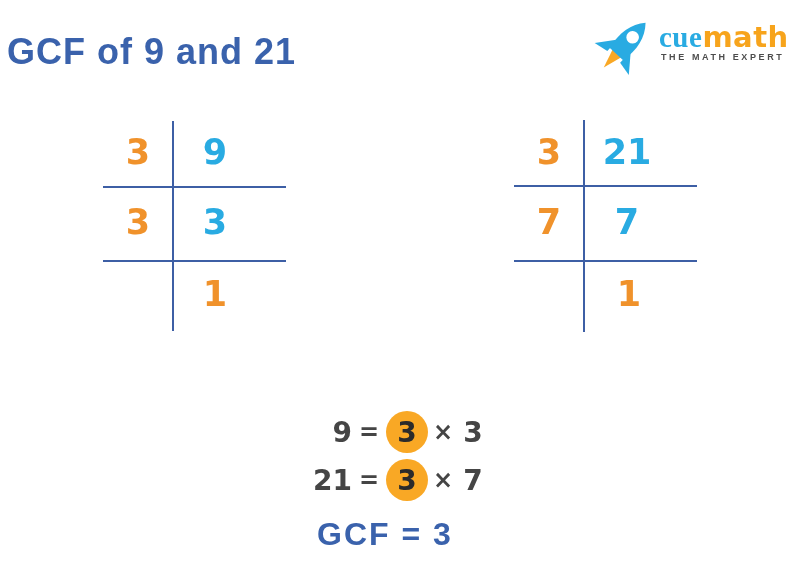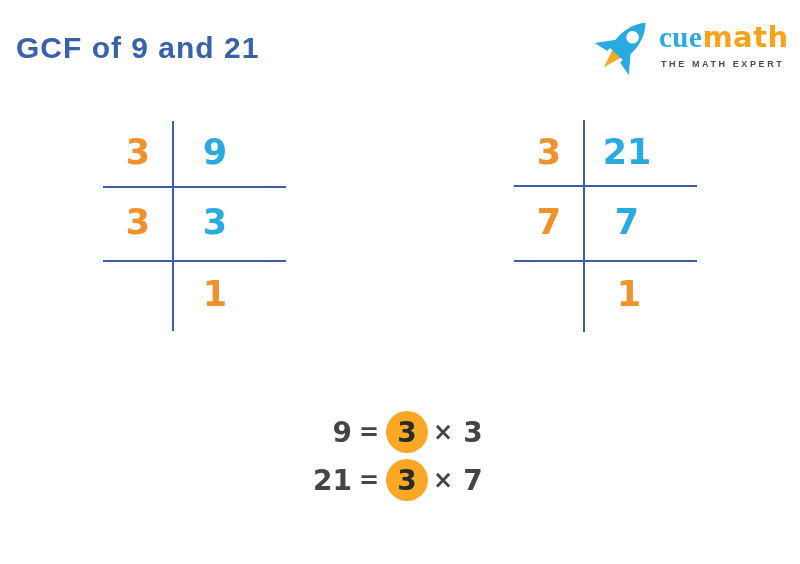--- a/index.html
+++ b/index.html
@@ -5,35 +5,35 @@
   html,body{margin:0;padding:0;background:#fff;}
   .canvas{
     position:relative;
     width:800px;height:564px;
     background:#ffffff;
     overflow:hidden;
     font-family:"Liberation Sans", sans-serif;
   }
   
   .page-title{
-    position:absolute;left:16px;top:31px;
-    font-size:30px;font-weight:bold;letter-spacing:1px;
+    position:absolute;left:7px;top:31px;
+    font-size:36px;font-weight:bold;letter-spacing:1px;
     color:#3A62AC;margin:0;text-align:right;
   }
   .logo{position:absolute;left:585px;top:4px;width:212px;height:76px;}
   .rocket{position:absolute;left:2px;top:4px;width:72px;height:72px;}
   .wordmark{
     position:absolute;left:74px;top:16px;
     font-size:29px;font-weight:bold;letter-spacing:0.5px;
     font-family:"DejaVu Sans", sans-serif;
   }
   .wordmark .cue{color:#29ABE2;font-family:Liberation Serif, serif;}
   .wordmark .math{color:#F7A41C;}
   .tagline{
-    position:absolute;left:76px;top:55px;
+    position:absolute;left:76px;top:48px;
     font-size:9px;font-weight:bold;letter-spacing:2.6px;
     color:#4D4D4D;
   }
   
   .vline{position:absolute;width:2px;background:#3D5FA5;}
   .hline{position:absolute;height:2px;background:#3D5FA5;}
   .num{
     position:absolute;transform:translateX(-50%);
     font-family:"DejaVu Sans", sans-serif;
     font-size:35px;font-weight:bold;line-height:44px;
@@ -119,14 +119,15 @@
   </div>
 
   <div class="eq-row" style="top:458px;">
     <span class="eq-lhs">21</span>
     <span class="eq-eq">=</span>
     <span class="eq-circle">3</span>
     <span class="eq-times">×</span>
     <span class="eq-rhs">7</span>
   </div>
 
+  <div class="gcf-result">GCF = 3</div>
 
 </div>
 
 </body></html>

